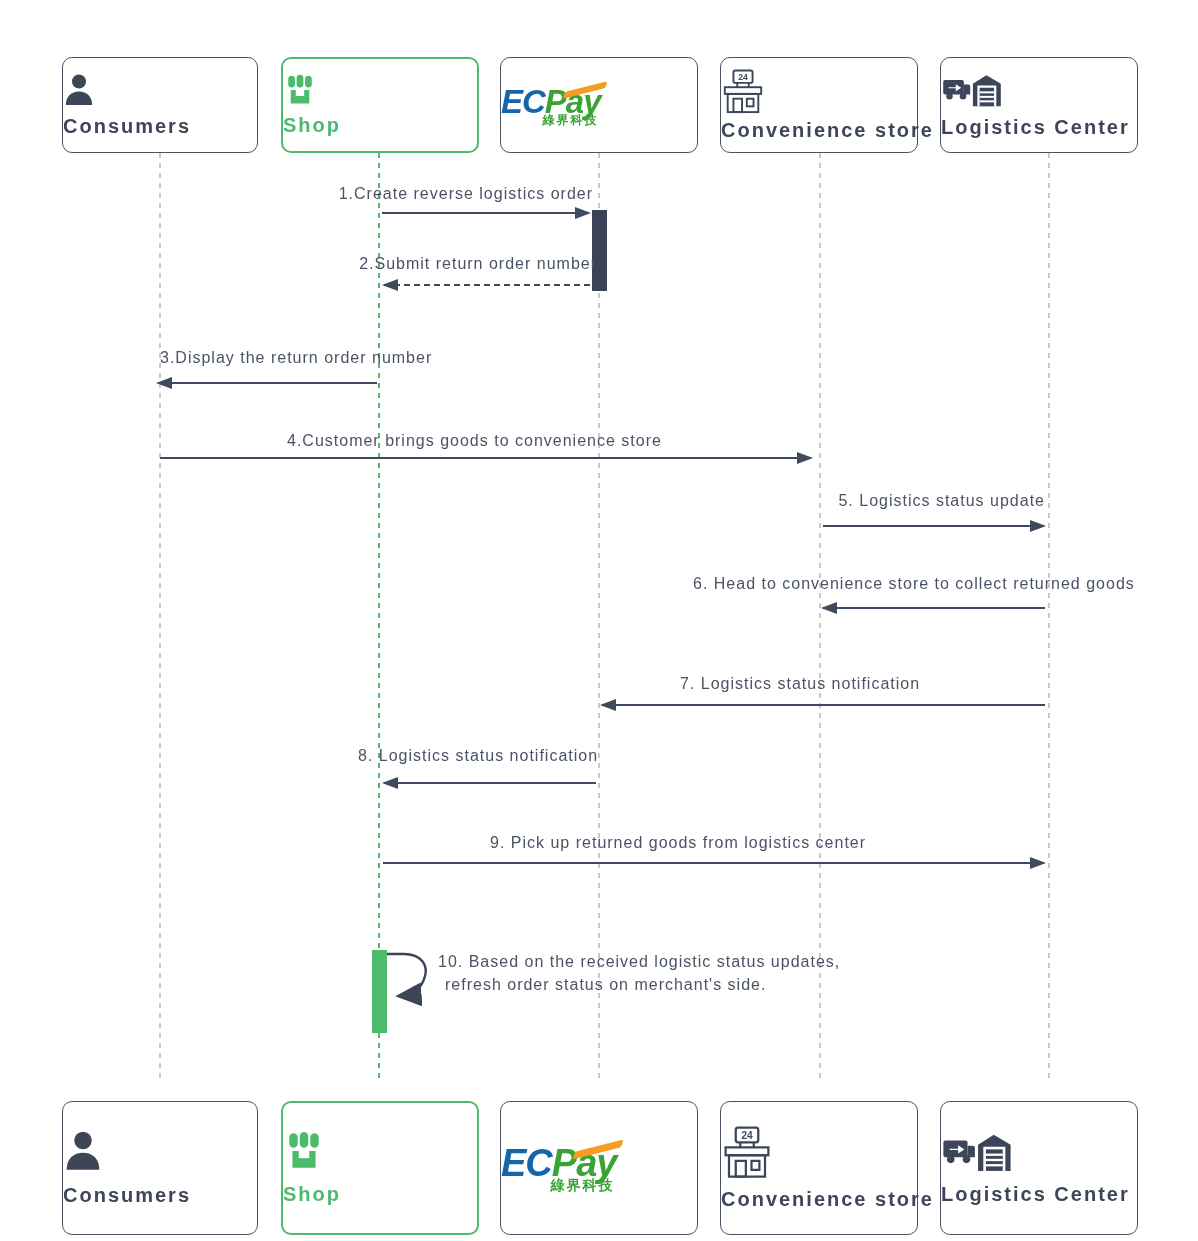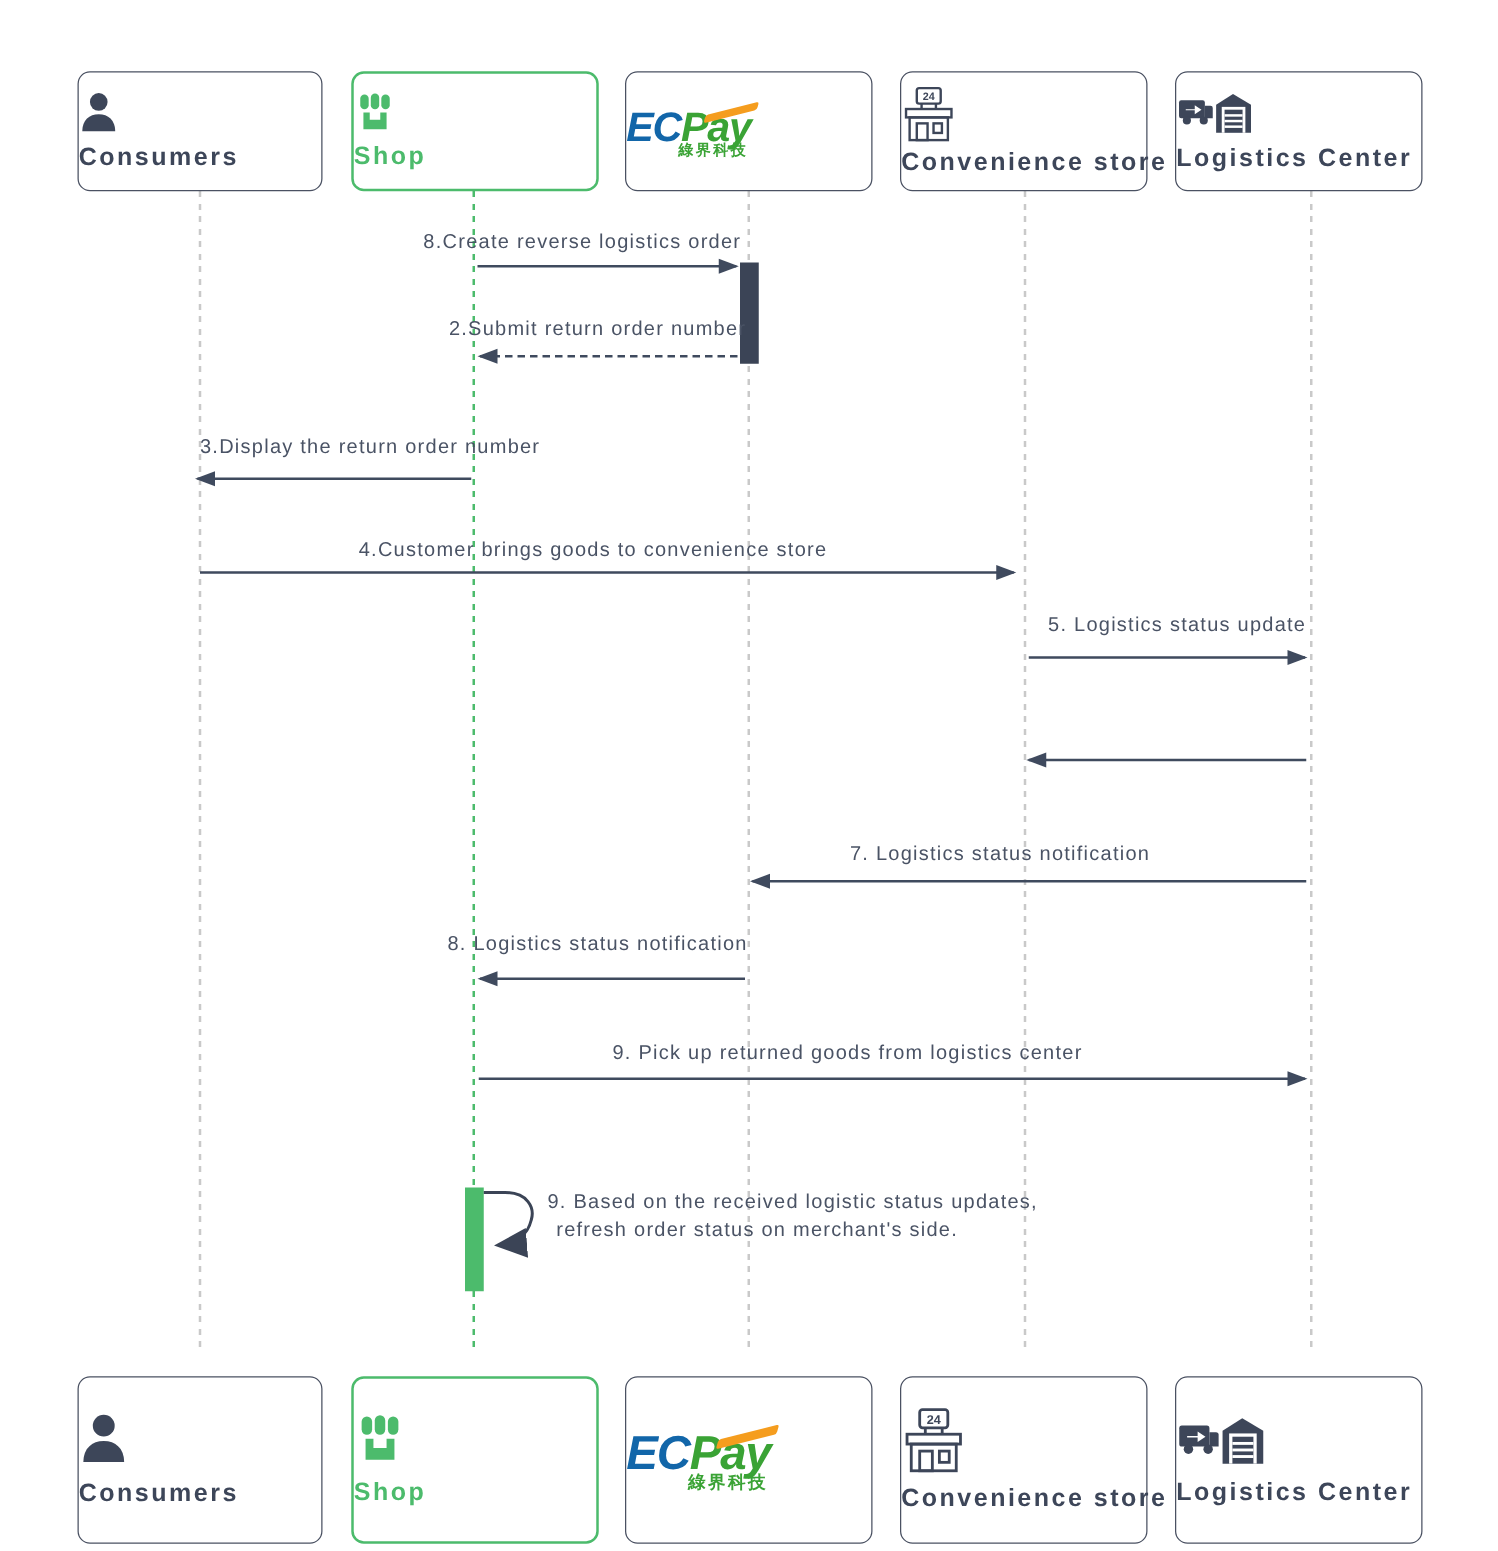--- a/index.html
+++ b/index.html
@@ -126,21 +126,21 @@
       <rect x="41.5" y="21.5" width="16" height="2.2" fill="#ffffff"></rect>
       <rect x="41.5" y="26.5" width="16" height="2.2" fill="#ffffff"></rect>
       <rect x="41.5" y="31.5" width="16" height="2.2" fill="#ffffff"></rect>
     </svg>
     <span class="plabel">Logistics Center</span>
   </div>
 
   <div class="activation navy" style="left:592px;top:210px;height:81px;"></div>
   <div class="activation green" style="left:372px;top:950px;height:83px;"></div>
 
-  <span class="mlabel" style="right:605px;top:185px;">8.Create reverse logistics order</span>
+  <span class="mlabel" style="right:605px;top:185px;">1.Create reverse logistics order</span>
   <div class="arrow to-right" style="left:380px;top:207px;width:211px;">
       <i class="line"></i>
       <i class="head"></i>
     </div>
 
   <span class="mlabel" style="right:601px;top:255px;">2.Submit return order number</span>
   <div class="arrow dashed to-left" style="left:382px;top:279px;width:210px;">
       <i class="line"></i>
       <i class="head"></i>
     </div>
@@ -156,20 +156,21 @@
       <i class="line"></i>
       <i class="head"></i>
     </div>
 
   <span class="mlabel" style="right:153px;top:492px;">5. Logistics status update</span>
   <div class="arrow to-right" style="left:821px;top:520px;width:225px;">
       <i class="line"></i>
       <i class="head"></i>
     </div>
 
+  <span class="mlabel" style="left:693px;top:575px;">6. Head to convenience store to collect returned goods</span>
   <div class="arrow to-left" style="left:821px;top:602px;width:226px;">
       <i class="line"></i>
       <i class="head"></i>
     </div>
 
   <span class="mlabel" style="left:680px;top:675px;">7. Logistics status notification</span>
   <div class="arrow to-left" style="left:600px;top:699px;width:447px;">
       <i class="line"></i>
       <i class="head"></i>
     </div>
@@ -187,21 +188,21 @@
     </div>
 
   <svg class="loop-svg" style="left:387px;top:945px;" width="55" height="60" viewBox="0 0 55 60">
     <defs>
       <marker id="ah" markerWidth="12" markerHeight="10" refX="9" refY="5" orient="auto">
         <path d="M0,0 L11,5 L0,10 Z" fill="#3b4456"></path>
       </marker>
     </defs>
     <path d="M0,9 H17 C35,9 41,21 38,31 C35,43 26,50 13,51" fill="none" stroke="#3b4456" stroke-width="2.4" marker-end="url(#ah)"></path>
   </svg>
-  <span class="mlabel" style="left:438px;top:953px;">9. Based on the received logistic status updates,</span>
+  <span class="mlabel" style="left:438px;top:953px;">10. Based on the received logistic status updates,</span>
   <span class="mlabel" style="left:445px;top:976px;">refresh order status on merchant's side.</span>
 
   <div class="pbox" style="left:62px;top:1081px;width:196px;height:134px;gap:12px;">
     <svg width="40" height="42" viewBox="0 0 34 36">
       <circle cx="17" cy="9" r="7.5" fill="#3d4659"></circle>
       <path d="M3,34 C3,24.5 9,19.5 17,19.5 C25,19.5 31,24.5 31,34 Z" fill="#3d4659"></path>
     </svg>
     <span class="plabel">Consumers</span>
   </div>
 

